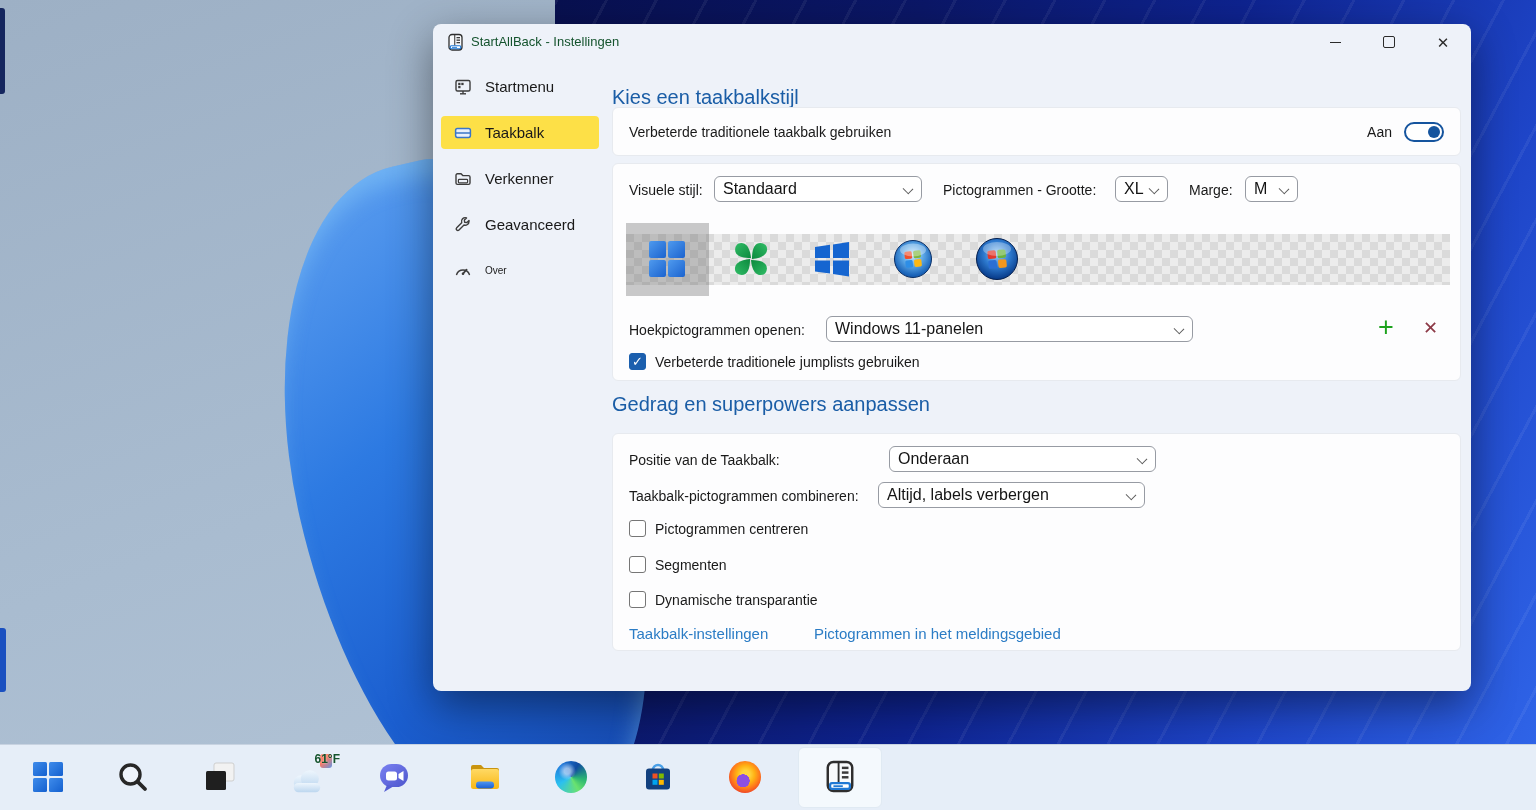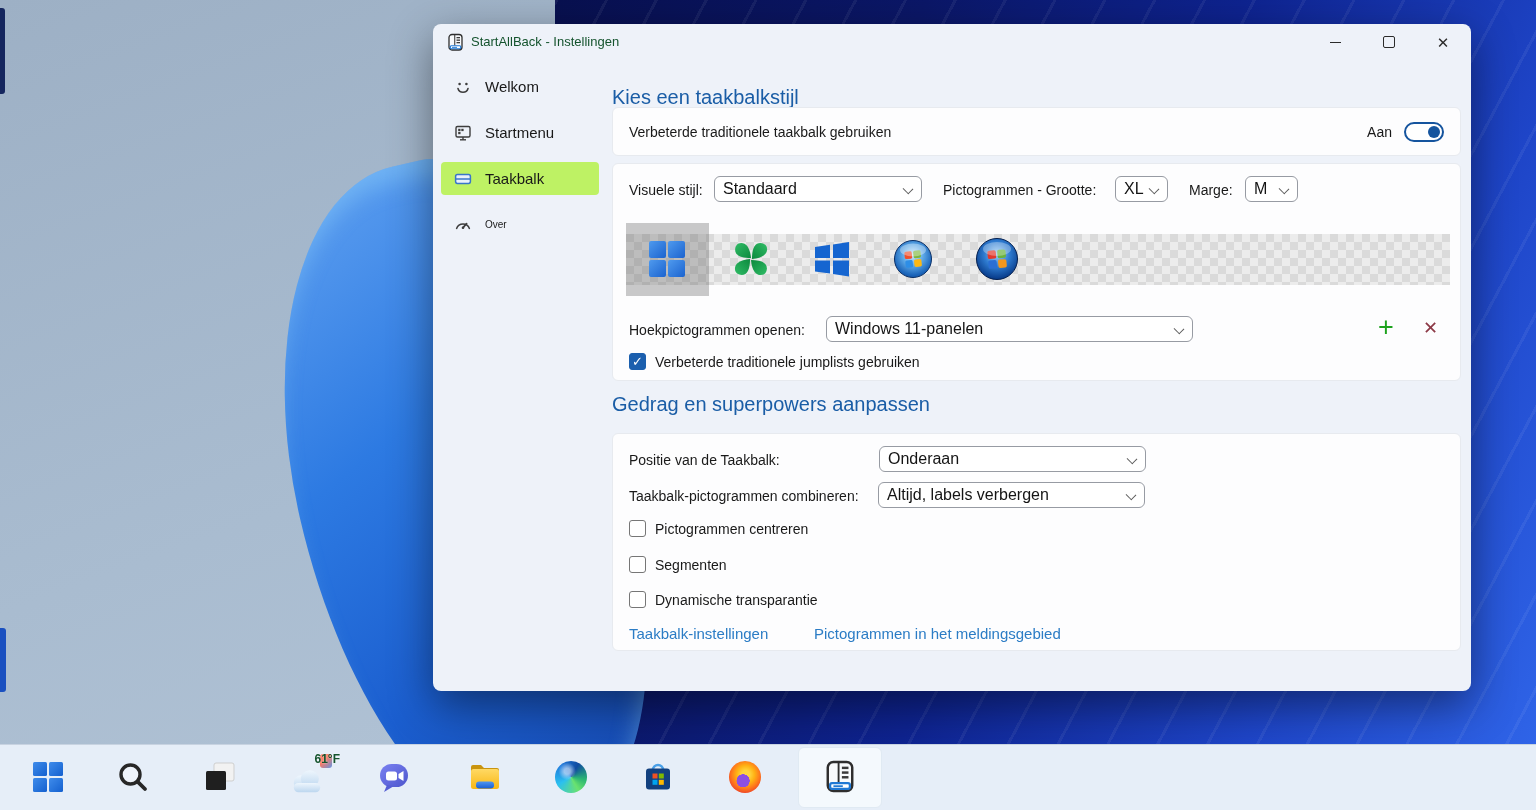--- a/index.html
+++ b/index.html
@@ -28,21 +28,21 @@
   .win-controls{position:absolute;right:16px;top:0;height:36px;display:flex;align-items:center;gap:30px;}
   .wc-btn{width:24px;height:24px;display:flex;align-items:center;justify-content:center;cursor:default;}
   .glyph-min{width:11px;height:0;border-top:1.6px solid #2b2b2b;}
   .glyph-max{width:10px;height:10px;border:1.4px solid #2b2b2b;border-radius:2px;}
   .glyph-close{font-size:15px;color:#2b2b2b;line-height:1;}
 
   
   .sidebar{position:absolute;left:8px;top:46px;width:158px;}
   .side-item{height:33px;margin-bottom:13px;display:flex;align-items:center;gap:13px;
     padding-left:12px;border-radius:4px;font-size:15px;color:#1d1d1d;}
-  .side-item.selected{background:#bef264;}
+  .side-item.selected{background:#fde047;}
   .side-ico{width:19px;height:19px;flex:0 0 19px;display:flex;align-items:center;justify-content:center;}
 
   
   .h-section{position:absolute;left:179px;font-size:20px;color:#1a5da6;font-weight:400;}
   .card{position:absolute;left:179px;width:849px;background:#fdfdfe;border:1px solid #e7eaef;
     border-radius:6px;box-sizing:border-box;}
   .lbl{font-size:14px;color:#191919;white-space:nowrap;}
   .abs{position:absolute;}
 
   
@@ -124,48 +124,55 @@
       <div class="wc-btn">
           <span class="glyph-close">✕</span>
         </div>
     </div>
   </div>
 
   <div class="sidebar">
     <div class="side-item">
       <span class="side-ico">
         <svg width="18" height="18" viewBox="0 0 18 18">
-            <circle cx="5.6" cy="6" r="1.3" fill="#3d3d3d"></circle>
-            <circle cx="12.4" cy="6" r="1.3" fill="#3d3d3d"></circle>
-            <path d="M4,10.5 a5.2,5.2 0 0 0 10,0" fill="none" stroke="#3d3d3d" stroke-width="1.6" stroke-linecap="round"></path>
-          </svg>
-      </span>
-      <span class="lbl" style="font-size:15px">Welkom</span>
-    </div>
-    <div class="side-item">
-      <span class="side-ico">
-        <svg width="18" height="18" viewBox="0 0 18 18">
             <rect x="2" y="2.5" width="14" height="10.5" rx="1.5" fill="none" stroke="#3d3d3d" stroke-width="1.4"></rect>
             <rect x="4.2" y="4.8" width="2.3" height="2.3" fill="#3d3d3d"></rect>
             <rect x="7.3" y="4.8" width="2.3" height="2.3" fill="#3d3d3d"></rect>
             <rect x="4.2" y="7.9" width="2.3" height="2.3" fill="#3d3d3d"></rect>
             <line x1="6" y1="15.8" x2="12" y2="15.8" stroke="#3d3d3d" stroke-width="1.4"></line>
             <line x1="9" y1="13" x2="9" y2="15.8" stroke="#3d3d3d" stroke-width="1.4"></line>
           </svg>
       </span>
       <span class="lbl" style="font-size:15px">Startmenu</span>
     </div>
     <div class="side-item selected">
       <span class="side-ico">
         <svg width="18" height="18" viewBox="0 0 18 18">
             <rect x="1.6" y="4.6" width="14.8" height="8.8" rx="1.8" fill="#e9f1fb" stroke="#3a76c9" stroke-width="1.5"></rect>
             <line x1="1.6" y1="9" x2="16.4" y2="9" stroke="#3a76c9" stroke-width="1.5"></line>
           </svg>
       </span>
       <span class="lbl" style="font-size:15px">Taakbalk</span>
+    </div>
+    <div class="side-item">
+      <span class="side-ico">
+        <svg width="18" height="18" viewBox="0 0 18 18">
+            <path d="M2,5.2 a1.4,1.4 0 0 1 1.4,-1.4 h3.6 l1.8,1.8 h5.8 a1.4,1.4 0 0 1 1.4,1.4 v6 a1.4,1.4 0 0 1 -1.4,1.4 h-11.2 a1.4,1.4 0 0 1 -1.4,-1.4 Z" fill="none" stroke="#3d3d3d" stroke-width="1.4"></path>
+            <rect x="4.4" y="9.4" width="9.2" height="3.4" rx="0.8" fill="none" stroke="#3d3d3d" stroke-width="1.2"></rect>
+          </svg>
+      </span>
+      <span class="lbl" style="font-size:15px">Verkenner</span>
+    </div>
+    <div class="side-item">
+      <span class="side-ico">
+        <svg width="18" height="18" viewBox="0 0 18 18">
+            <path d="M15,5.4 a3.8,3.8 0 0 1 -5,3.6 L5,14 a1.6,1.6 0 0 1 -2.3,-2.3 L7.7,6.8 a3.8,3.8 0 0 1 4.8,-4.9 L10.4,4 l0.2,2.3 2.3,0.2 2.1,-2.1 a3.8,3.8 0 0 1 0,1 Z" fill="none" stroke="#3d3d3d" stroke-width="1.4" stroke-linejoin="round"></path>
+          </svg>
+      </span>
+      <span class="lbl" style="font-size:15px">Geavanceerd</span>
     </div>
     <div class="side-item">
       <span class="side-ico">
         <svg width="18" height="18" viewBox="0 0 18 18">
             <path d="M2.6,12.4 a6.8,6.8 0 0 1 12.8,0" fill="none" stroke="#3d3d3d" stroke-width="1.5" stroke-linecap="round"></path>
             <line x1="9" y1="11.6" x2="12.6" y2="7.6" stroke="#3d3d3d" stroke-width="1.7" stroke-linecap="round"></line>
             <circle cx="9" cy="11.8" r="1.3" fill="#3d3d3d"></circle>
           </svg>
       </span>
       <span class="lbl" style="font-size:10px">Over</span>
@@ -298,21 +305,21 @@
           <span>✓</span>
         </span>
       <span class="lbl">Verbeterde traditionele jumplists gebruiken</span>
     </div>
   </div>
 
   <div class="h-section" style="top:369px">Gedrag en superpowers aanpassen</div>
 
   <div class="card" style="top:409px;height:218px">
     <span class="lbl abs" style="left:16px;top:18px">Positie van de Taakbalk:</span>
-    <div class="select" style="left:266px;top:12px;width:267px">
+    <div class="select" style="left:276px;top:12px;width:267px">
       <span>Onderaan</span>
       <span class="caret"></span>
     </div>
     <span class="lbl abs" style="left:16px;top:54px">Taakbalk-pictogrammen combineren:</span>
     <div class="select" style="left:265px;top:48px;width:267px">
       <span>Altijd, labels verbergen</span>
       <span class="caret"></span>
     </div>
 
     <div class="cb-row" style="left:16px;top:86px">

